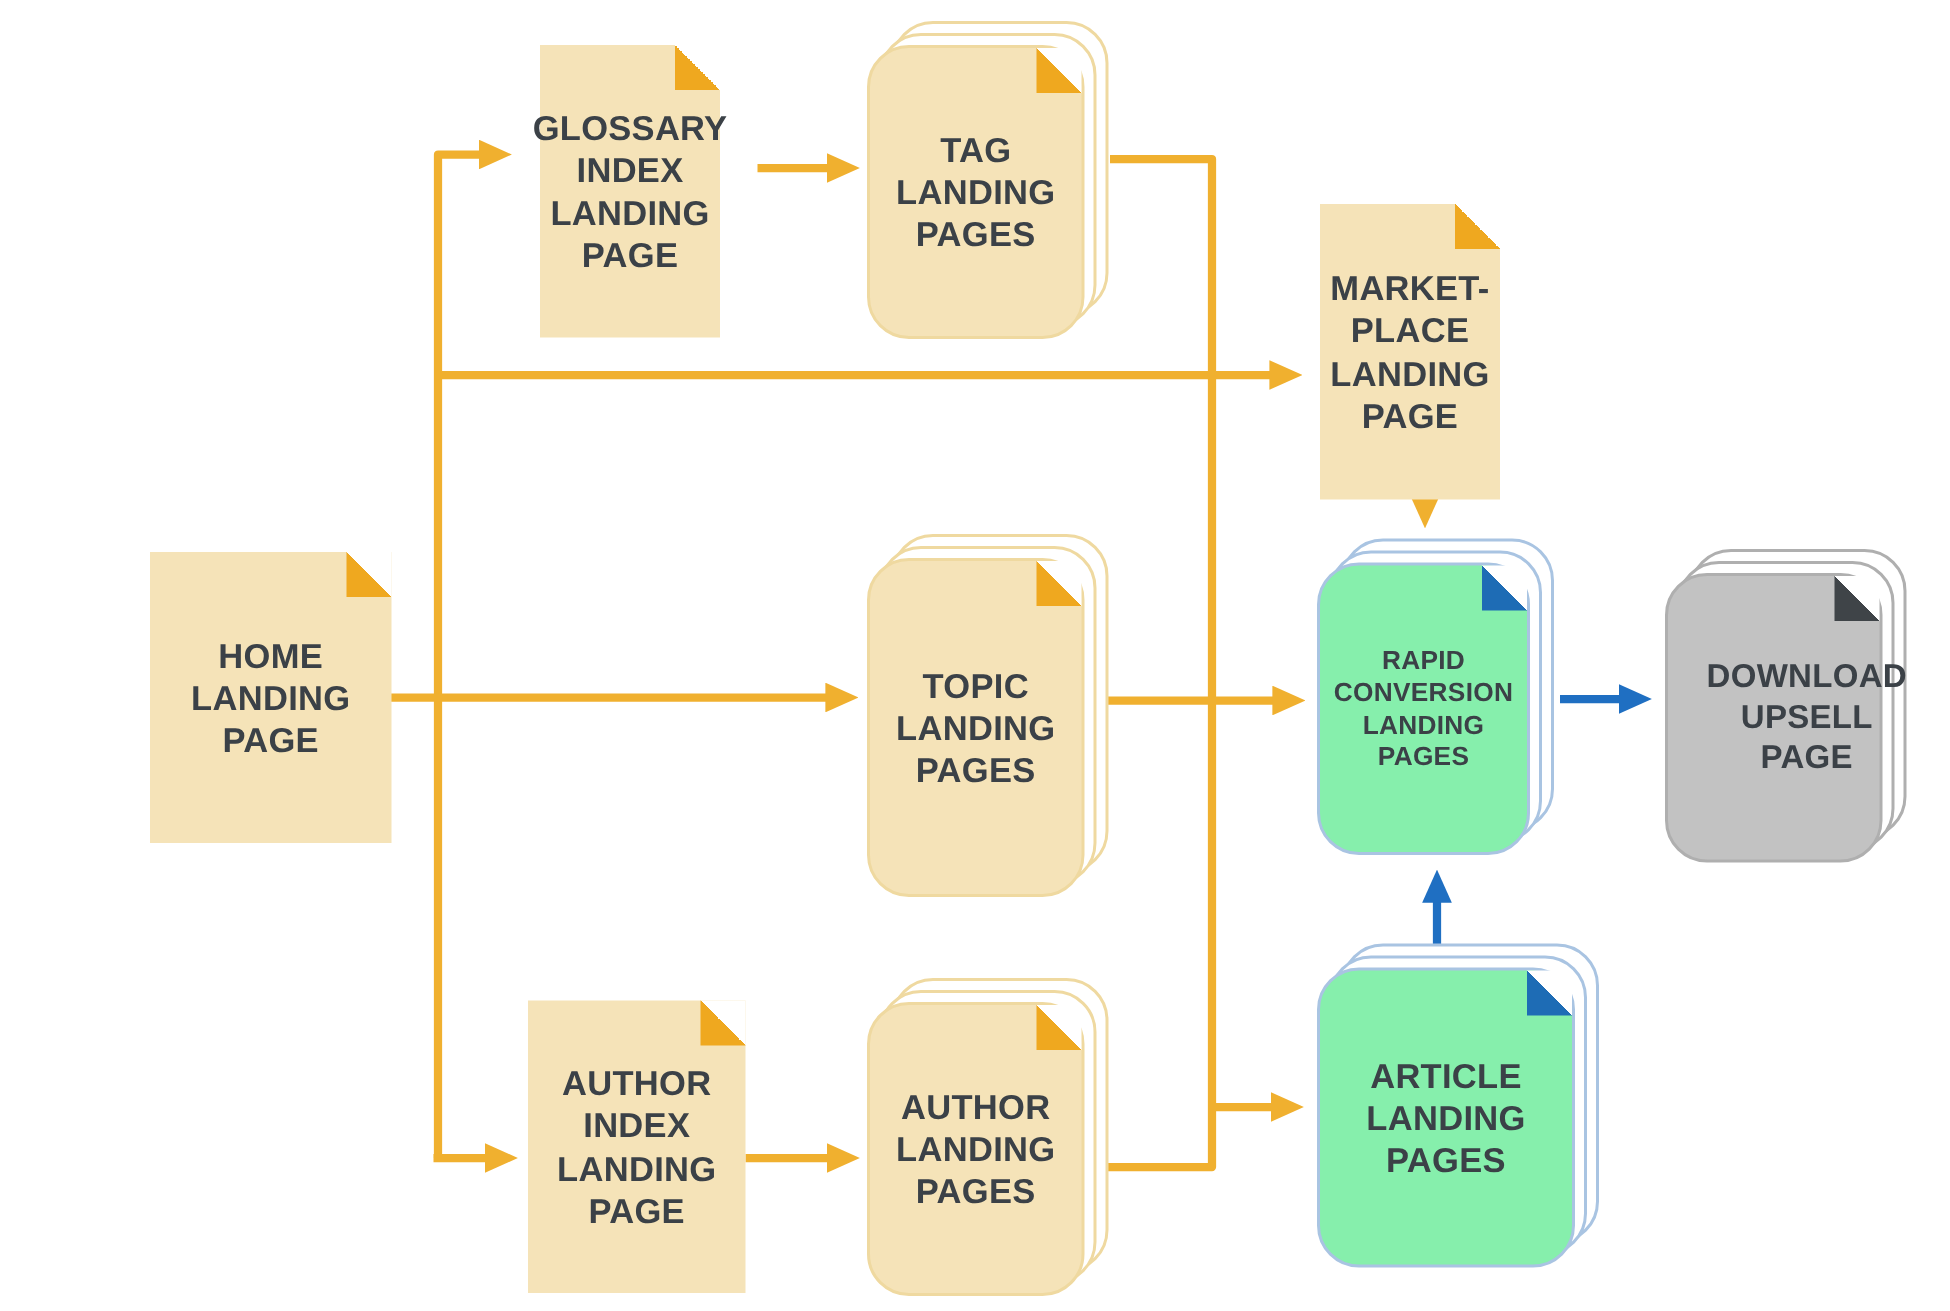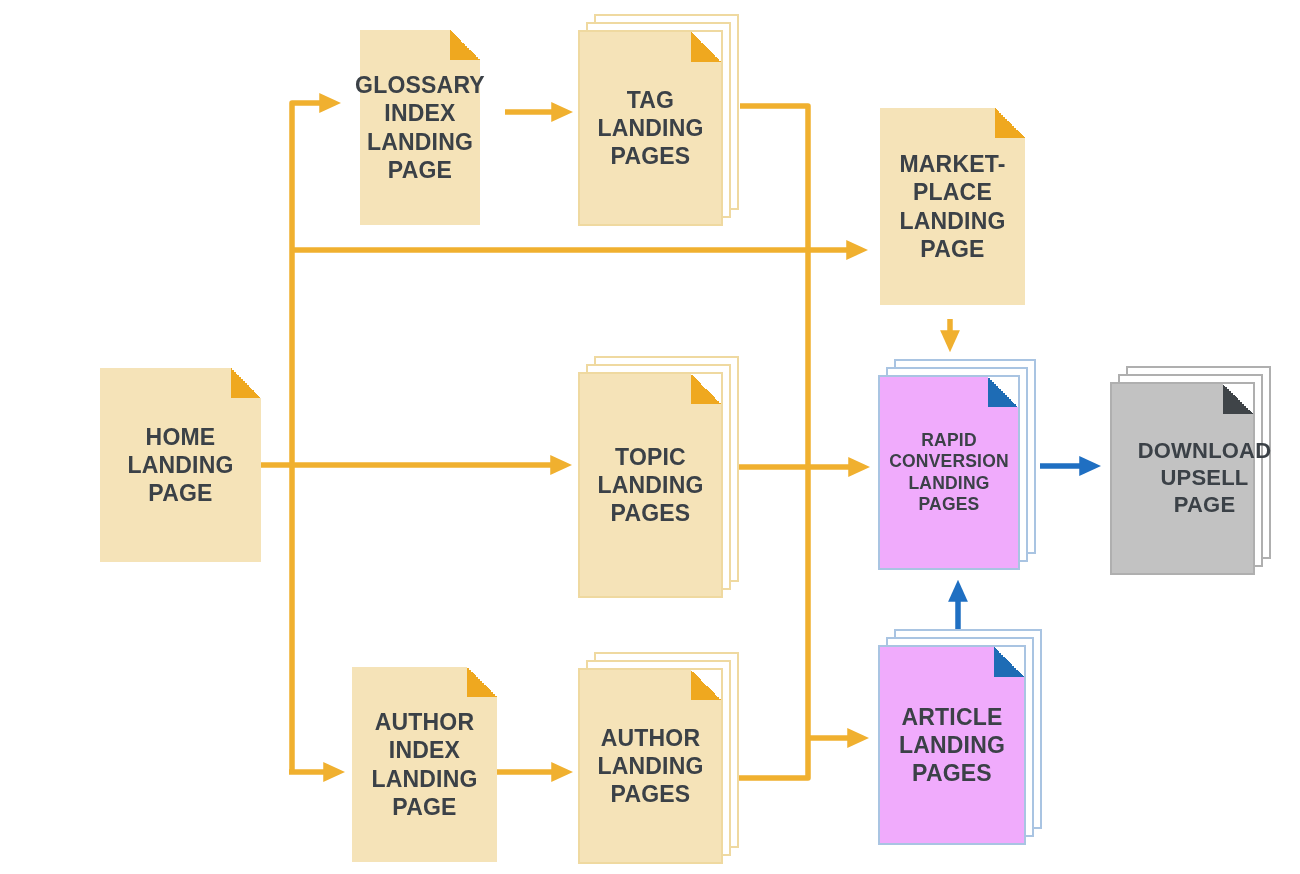--- a/index.html
+++ b/index.html
@@ -12,35 +12,35 @@
   }
   #edges { position:absolute; left:0; top:0; z-index:0; }
 
   .node { position:absolute; z-index:1; }
   .page { position:absolute; box-sizing:border-box; }
 
   
   .single .page.front { left:0; top:0; width:100%; height:100%; }
 
   
-  .stack .page { width:calc(100% - 16px); height:calc(100% - 16px); background:#fff; }
+  .stack .page { width:calc(100% - 16px); height:calc(100% - 16px); background:#fff;border-radius:28px; }
   .stack .p0   { left:16px; top:0; }
   .stack .p1   { left:8px;  top:8px; }
   .stack .front{ left:0;    top:16px; }
 
   .fold { position:absolute; top:0; right:0; width:30px; height:30px; }
 
   
   .yellow .page       { border:2px solid #EFD9A0; }
   .yellow.single .page{ border:none; }
   .yellow .page.front { background:#F5E3B8; }
   .yellow .fold       { background:linear-gradient(225deg,#ffffff 50%,#EFA81F 50%); }
 
   .blue .page         { border:2px solid #A9C4E2; }
-  .blue .page.front   { background:#f0abfc; }
+  .blue .page.front   { background:#86efac; }
   .blue .fold         { background:linear-gradient(225deg,#ffffff 50%,#1E6CB5 50%); }
 
   .gray .page         { border:2px solid #AFAFAF; }
   .gray .page.front   { background:#C2C2C2; }
   .gray .fold         { background:linear-gradient(225deg,#ffffff 50%,#3F4448 50%); }
 
   .label {
     position:absolute; inset:0;
     display:flex; align-items:center; justify-content:center;
     text-align:center; white-space:pre-line;
@@ -105,21 +105,21 @@
     <div class="page p0"></div>
     <div class="page p1"></div>
     <div class="page front">
       <div class="fold"></div>
       <div class="label">TAG
 LANDING
 PAGES</div>
     </div>
   </div>
 
-  <div class="node single yellow" style="left:880px; top:108px; width:145px; height:197px;">
+  <div class="node single yellow" style="left:880px; top:136px; width:120px; height:197px;">
     <div class="page front">
       <div class="fold"></div>
       <div class="label">MARKET-
 PLACE
 LANDING
 PAGE</div>
     </div>
   </div>
 
   <div class="node stack yellow" style="left:578px; top:356px; width:161px; height:242px;">
@@ -159,21 +159,21 @@
     <div class="page p1"></div>
     <div class="page front">
       <div class="fold"></div>
       <div class="label small">RAPID
 CONVERSION
 LANDING
 PAGES</div>
     </div>
   </div>
 
-  <div class="node stack blue" style="left:878px; top:629px; width:164px; height:216px;">
+  <div class="node stack blue" style="left:878px; top:629px; width:188px; height:216px;">
     <div class="page p0"></div>
     <div class="page p1"></div>
     <div class="page front">
       <div class="fold"></div>
       <div class="label">ARTICLE
 LANDING
 PAGES</div>
     </div>
   </div>
 

